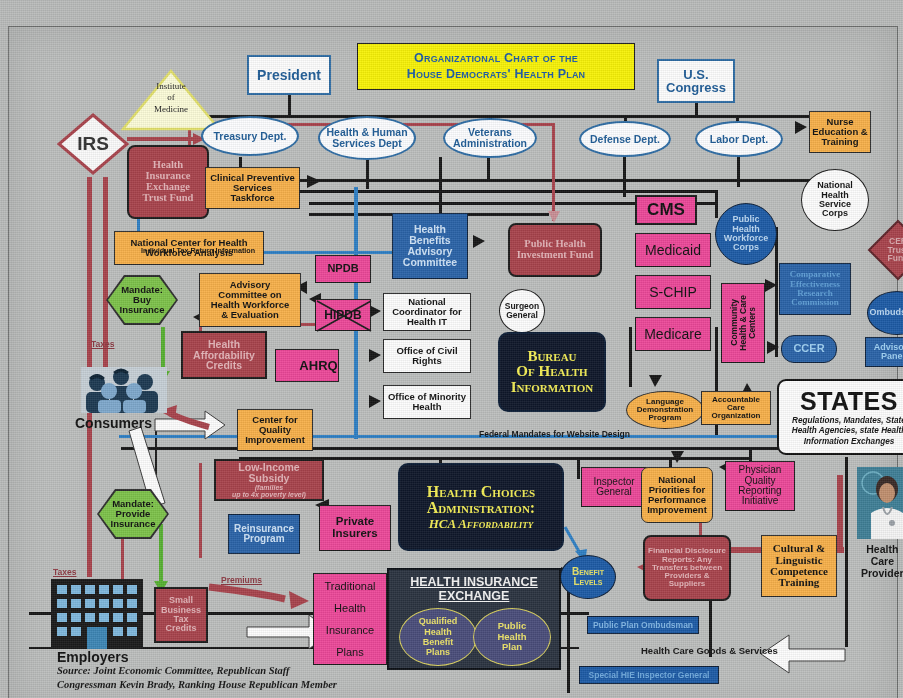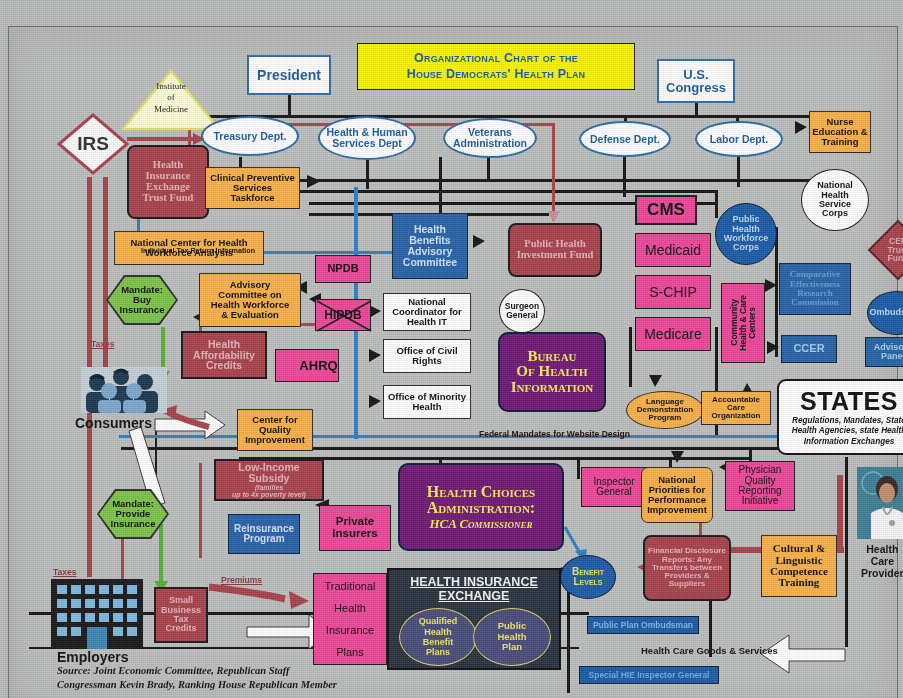--- a/index.html
+++ b/index.html
@@ -29,21 +29,21 @@
   .orange{background:#f7b04a;border:1.5px solid #2b2b2b;color:#111;
      font-weight:bold;font-size:9.5px;}
   .orangeR{background:#f7b04a;border:1.5px solid #2b2b2b;color:#111;
      font-weight:bold;font-size:9.5px;border-radius:7px;}
   .white{background:#ec4899;border:1.6px solid #1b1b1b;color:#111;
      font-weight:bold;font-size:11px;}
   .whiteThin{background:#fdfdfd;border:1.2px solid #2a2a2a;color:#111;
      font-size:9.5px;font-weight:bold;}
   .dblue{background:#2a63a8;border:1.6px solid #10233d;color:#cfe3f7;
      font-weight:bold;font-size:10px;}
-  .dblueBig{background:#701a75;border:2px solid #0d1e36;border-radius:10px;
+  .dblueBig{background:#0f172a;border:2px solid #0d1e36;border-radius:10px;
      color:#f4ee55;font-weight:bold;}
   .red{background:#a8434c;border:2px solid #1b1b1b;border-radius:8px;
      color:#e2b3b7;font-weight:bold;font-size:10px;}
   .circleW{background:#fdfdfd;border:1.6px solid #1b1b1b;border-radius:50%;
      color:#111;font-weight:bold;font-size:8.5px;}
   .circleB{background:#1d5ba6;border:1.6px solid #0d1e36;border-radius:50%;
      color:#bcd8f2;font-weight:bold;font-size:9px;}
   .bandBlue{background:#1d5ba6;border:1.2px solid #0d1e36;color:#7fb4e2;
      font-weight:bold;font-size:9.5px;}
   .hexwrap{position:absolute;z-index:20;}
@@ -441,21 +441,21 @@
   <div class="n orange" style="left:692px;top:364px;width:70px;height:34px;white-space:pre-line;font-size:8px;">
     <span>Accountable
 Care
 Organization</span>
   </div>
 
   <div class="n dblueBig" style="left:389px;top:436px;width:166px;height:88px;flex-direction:column;
        font-family:'Liberation Serif',serif;">
     <span style="font-size:16px;font-variant:small-caps;">Health Choices</span>
     <span style="font-size:16px;font-variant:small-caps;">Administration:</span>
-    <span style="font-size:13px;font-style:italic;font-variant:small-caps;">HCA Commissioner</span>
+    <span style="font-size:13px;font-style:italic;font-variant:small-caps;">HCA Affordability</span>
   </div>
 
   <div class="n circleB" style="left:551px;top:528px;width:56px;height:44px;white-space:pre-line;
        color:#e9e46a;font-size:10px;font-variant:small-caps;">
     <span>Benefit
 Levels</span>
   </div>
 
   <div style="position:absolute;left:378px;top:541px;width:170px;height:98px;
        background:#2b3340;border:2px solid #0d1116;z-index:22;">
@@ -522,21 +522,21 @@
   </div>
 
   <div class="n dblue" style="left:770px;top:236px;width:72px;height:52px;white-space:pre-line;
        font-family:'Liberation Serif',serif;font-size:9px;color:#5f9fd6;">
     <span>Comparative
 Effectiveness
 Research
 Commission</span>
   </div>
 
-  <div class="n dblue" style="left:772px;top:308px;width:56px;height:28px;font-size:11px;color:#9fd0f2;">
+  <div class="n dblue" style="left:772px;top:308px;width:56px;height:28px;font-size:11px;color:#9fd0f2;border-radius:13px;">
     <span>CCER</span>
   </div>
 
   <div class="dia" style="left:858px;top:192px;width:62px;height:62px;">
     <svg width="62" height="62" viewBox="0 0 62 62">
       <polygon points="31,2 60,31 31,60 2,31" fill="#a8434c" stroke="#5d2329" stroke-width="2"></polygon>
     </svg>
     <div class="d-lbl" style="font-size:8.5px;font-weight:bold;color:#d8a8ac;white-space:pre-line;">CER
 Trust
 Fund</div>

